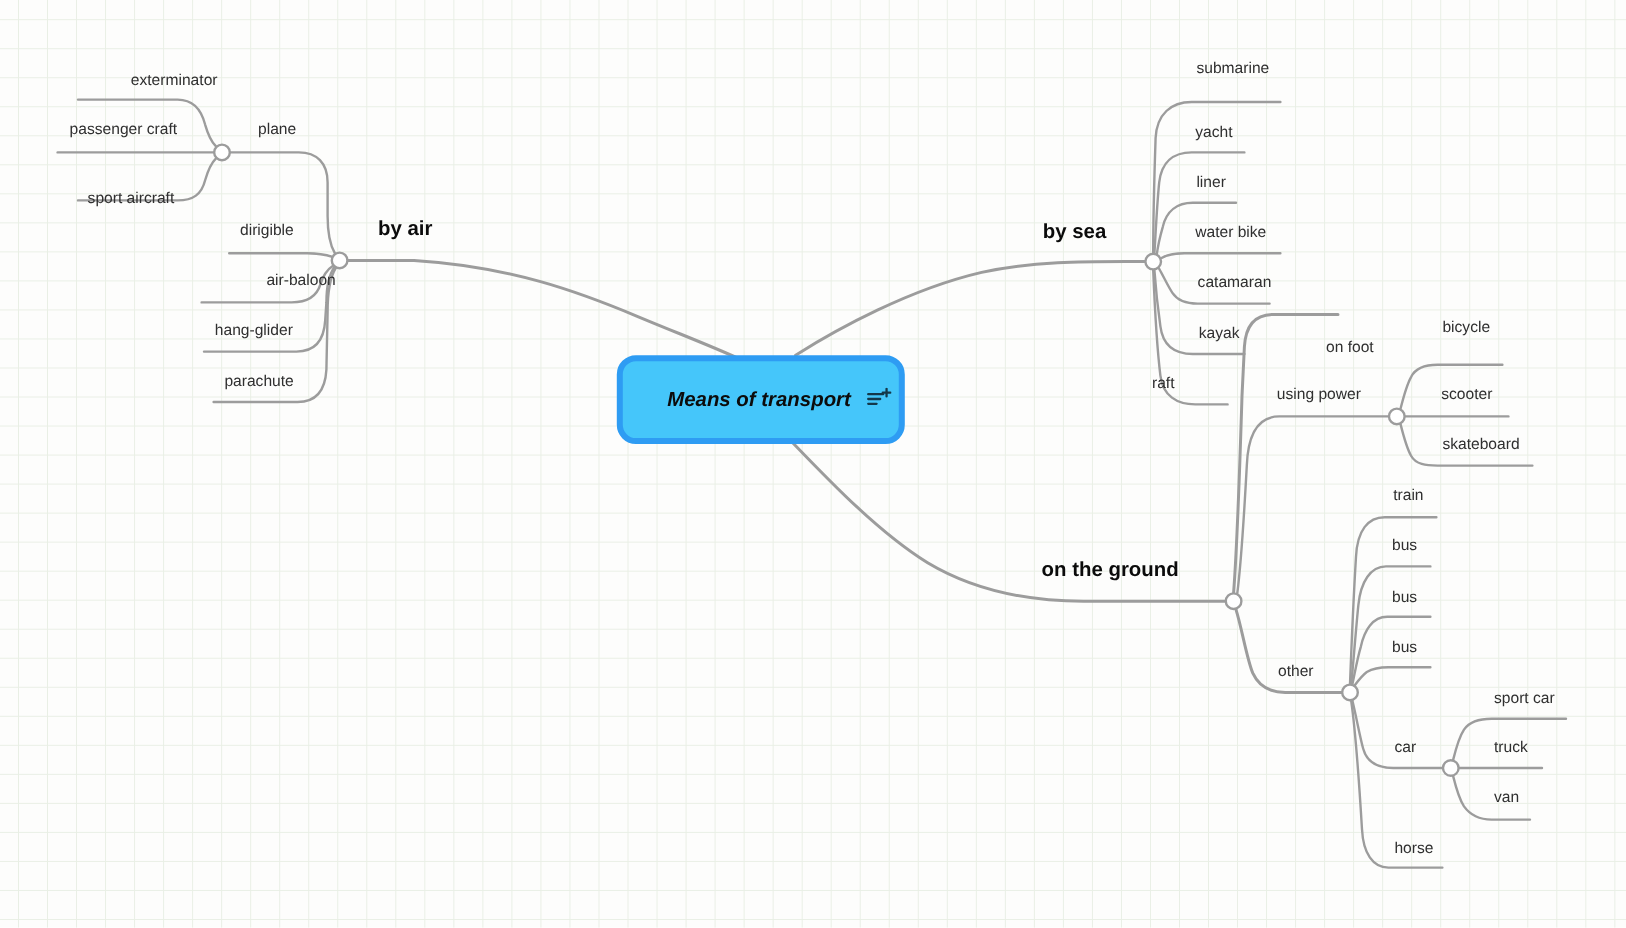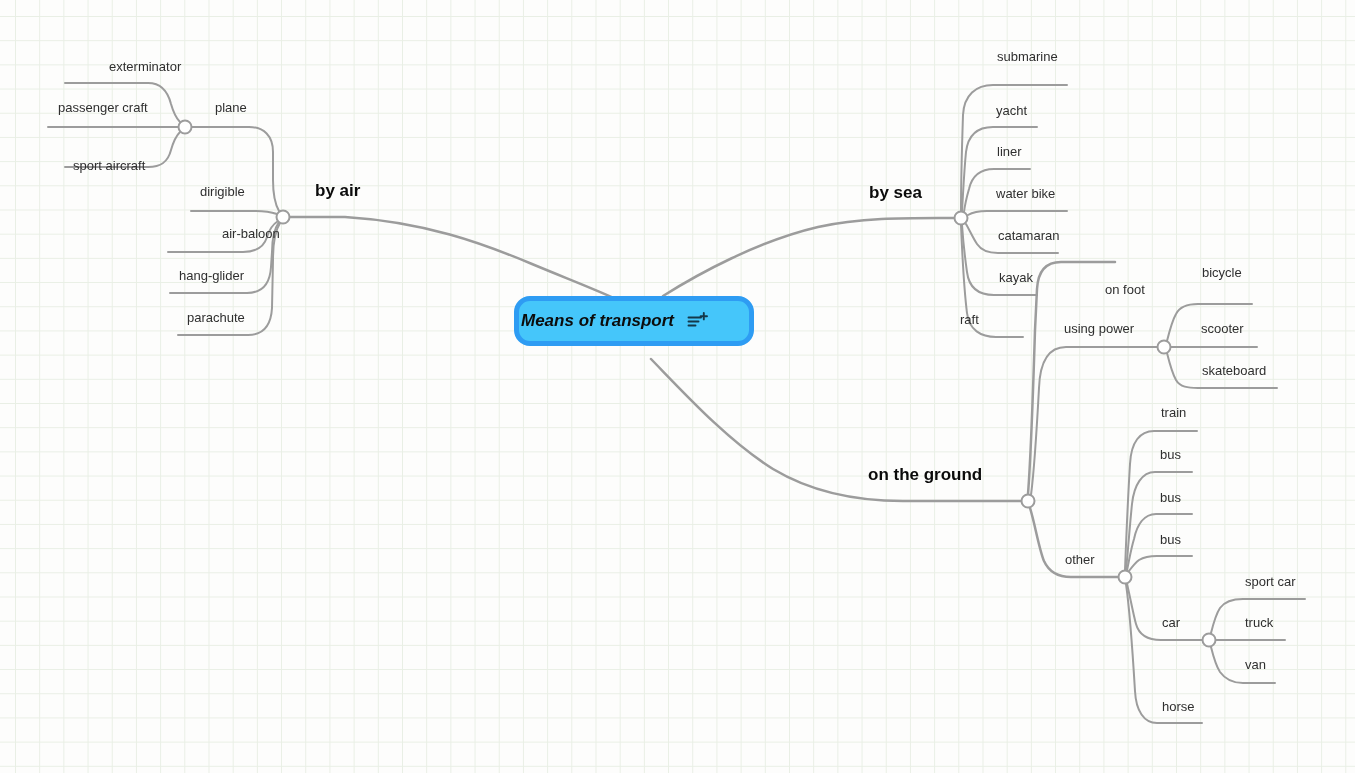--- a/index.html
+++ b/index.html
@@ -33,28 +33,28 @@
     transform: translateY(-50%);
     font-size: 17px;
     font-weight: bold;
     color: #0b0b0b;
     white-space: nowrap;
     cursor: default;
   }
   .root-node {
     position: absolute;
     left: 514px; top: 296px;
-    width: 240px; height: 50px;
+    width: 240px; height: 74px;
     box-sizing: border-box;
     background: #45c6fa;
     border: 5px solid #2e9cf3;
     border-radius: 16px;
     display: flex;
     align-items: center;
-    padding-left: 2px;
+    padding-left: 37px;
     gap: 13px;
     cursor: default;
   }
   .root-label {
     font-size: 17px;
     font-weight: bold;
     font-style: italic;
     color: #0c0c0c;
     white-space: nowrap;
   }

